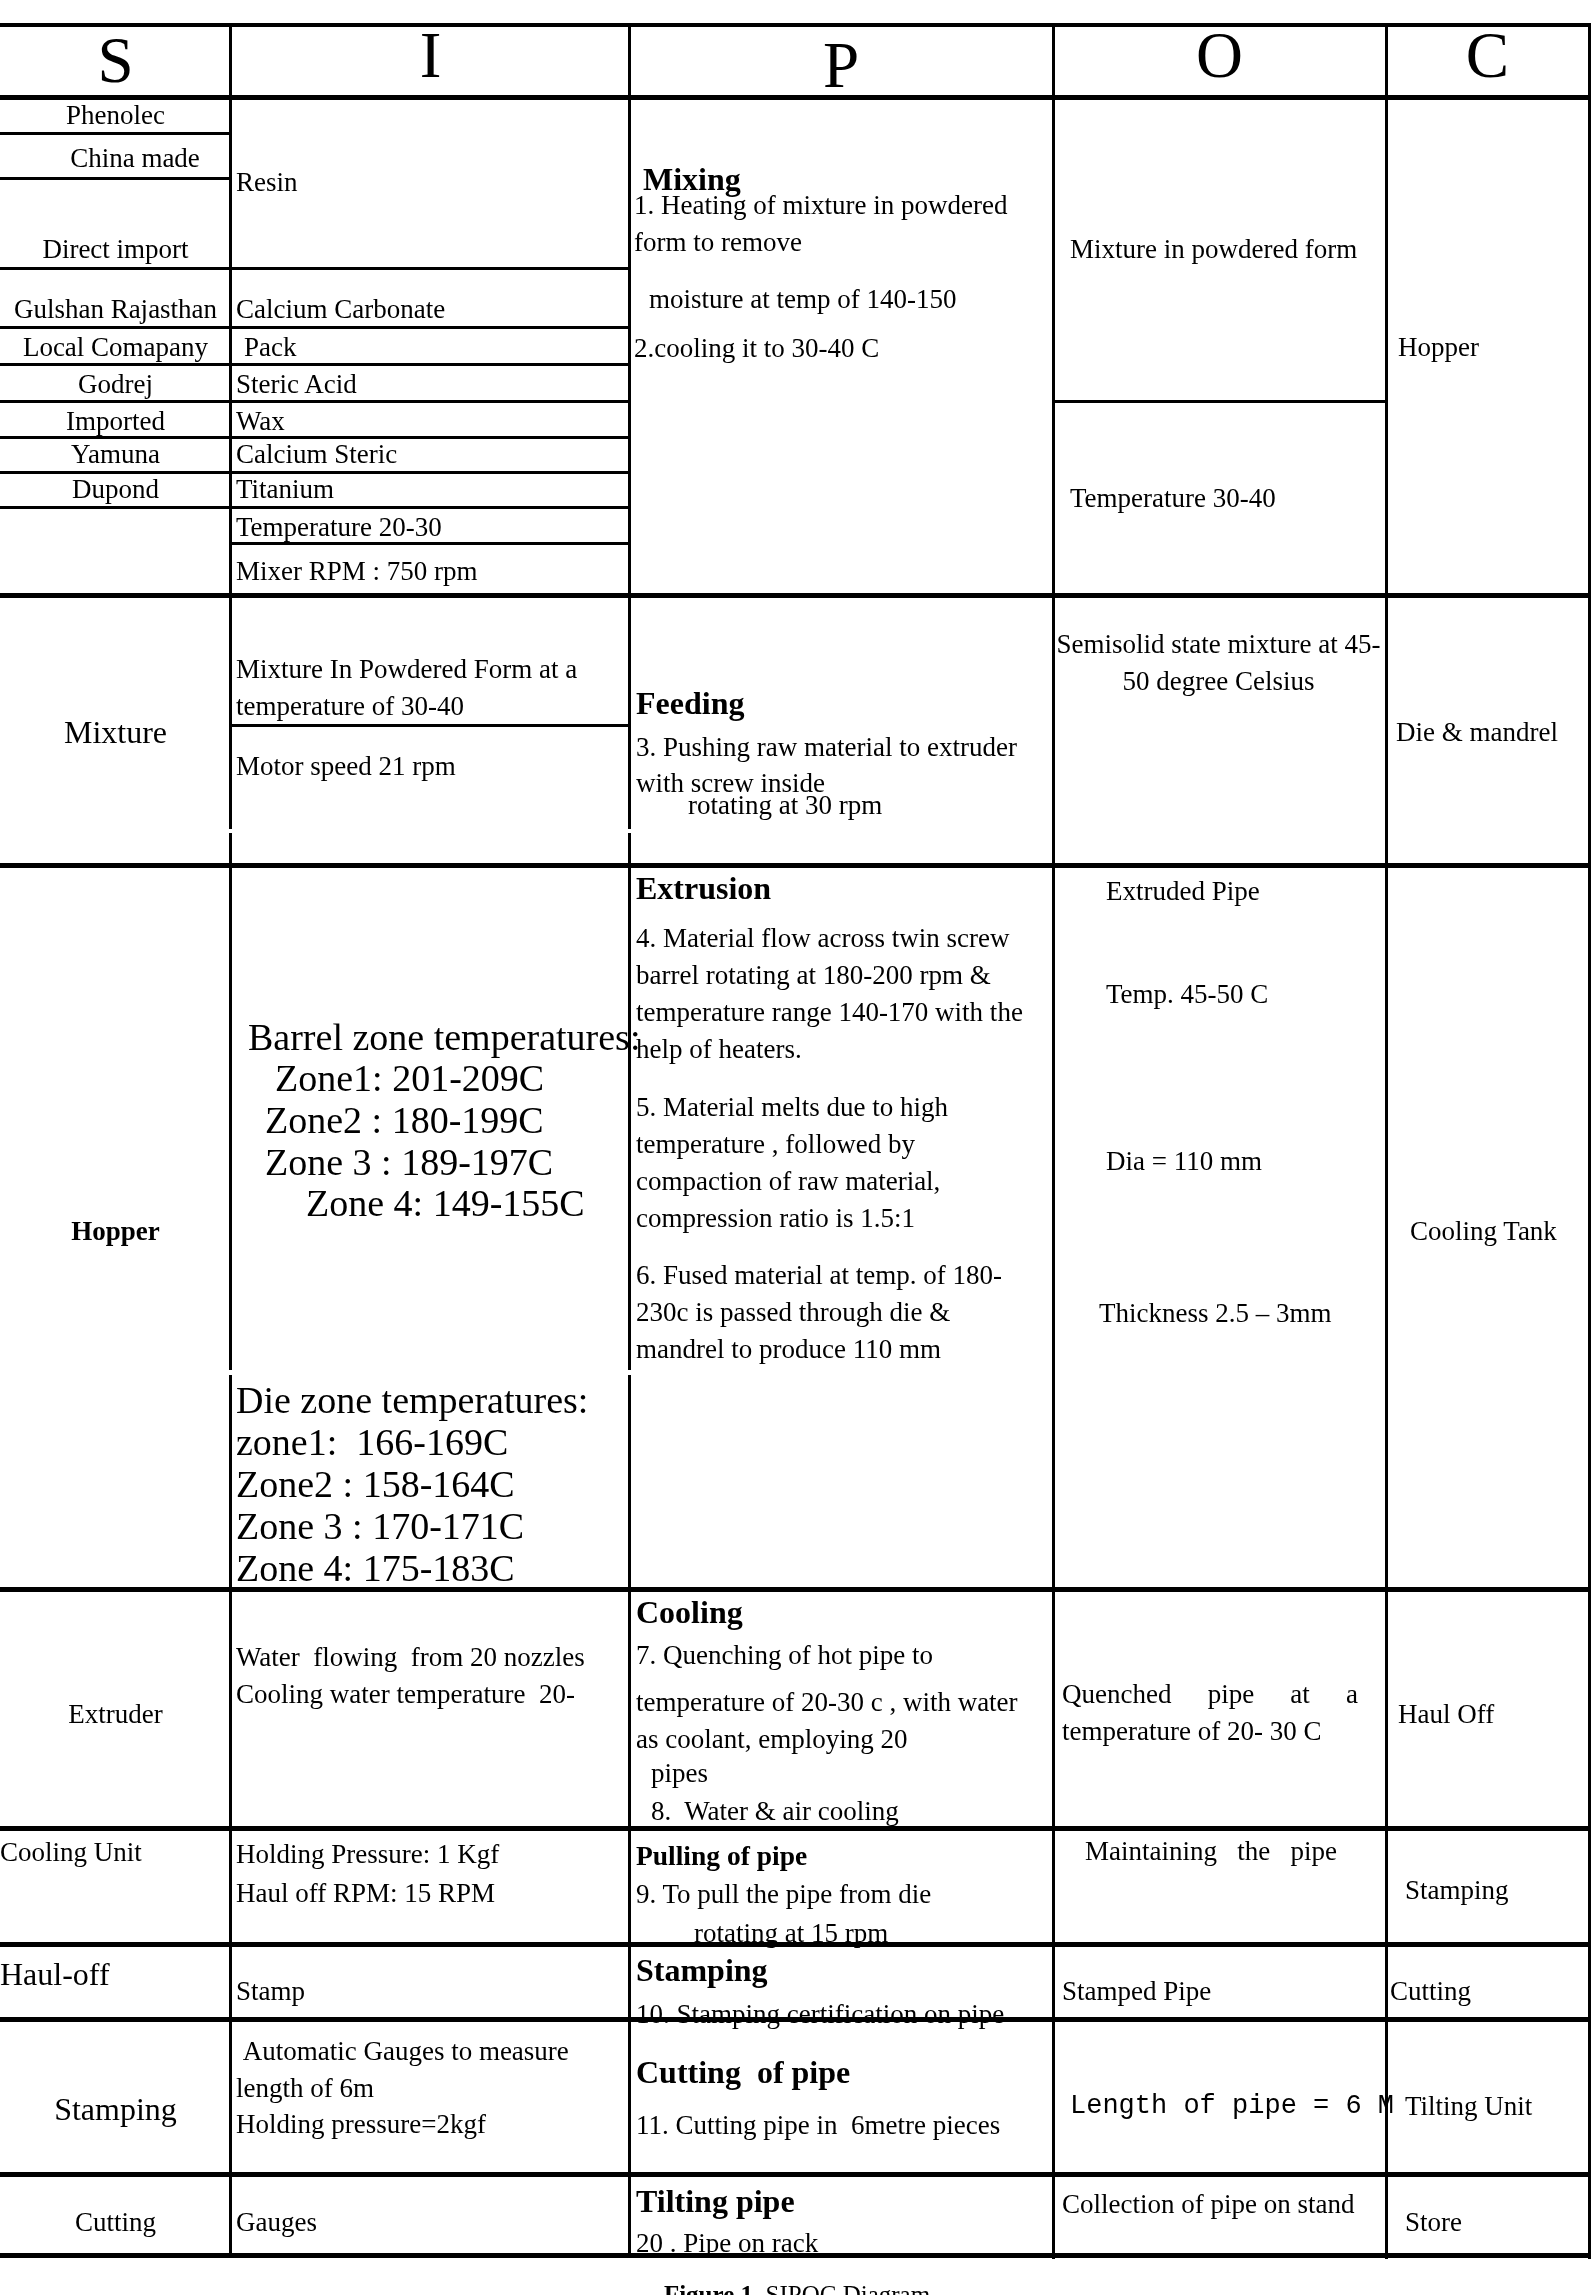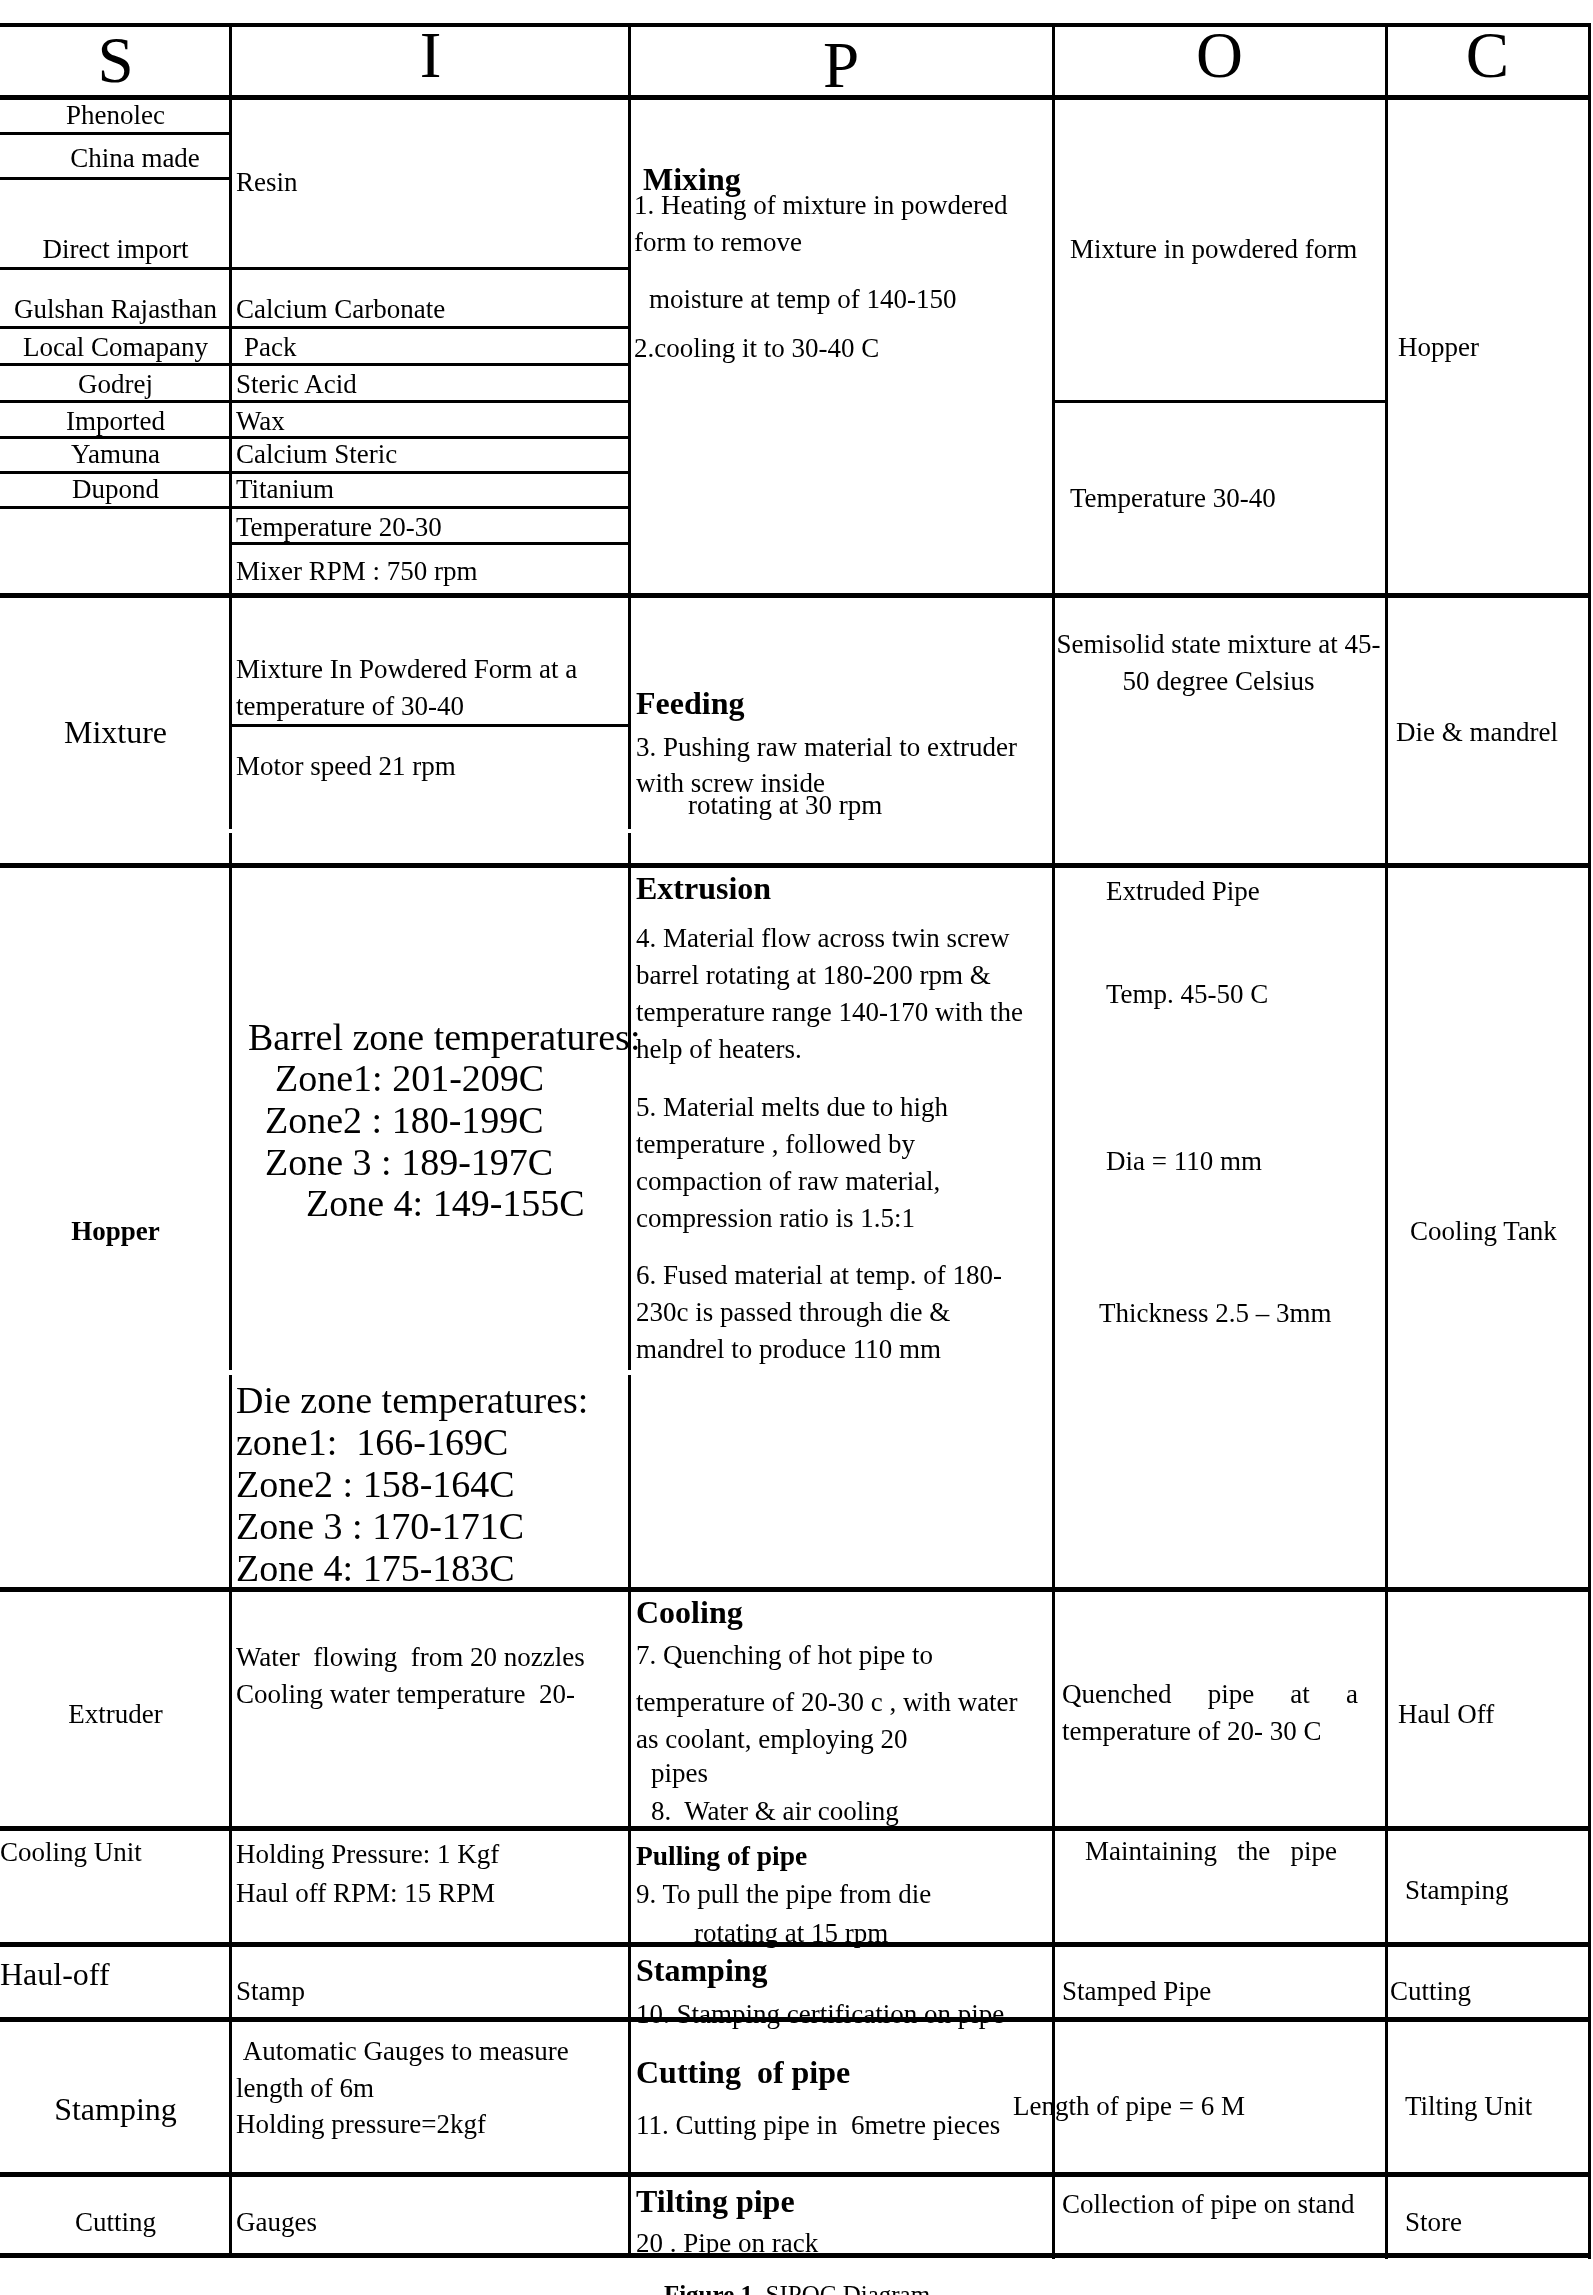--- a/index.html
+++ b/index.html
@@ -178,21 +178,21 @@
 </div>
 
 <div>
   <div class="t ctr big" style="left:0;width:231px;top:2088px;font-size:32px;">Stamping</div>
   <div class="tw" style="left:236px;top:2033px;width:366px;text-indent:6.7px;line-height:37px;">Automatic Gauges to measure length of 6m</div>
   <div class="t" style="left:236px;top:2106px;">Holding pressure=2kgf</div>
 
   <div class="t b" style="left:636px;top:2054px;white-space:pre;">Cutting  of pipe</div>
   <div class="t" style="left:636px;top:2107px;white-space:pre;">11. Cutting pipe in  6metre pieces</div>
 
-  <div class="t" style="left:1013px;top:2088px;">Length of pipe = 6 M</div>
+  <div class="t" style="left:1070px;top:2088px;font-family:Liberation Mono, monospace;">Length of pipe = 6 M</div>
   <div class="t" style="left:1405px;top:2088px;">Tilting Unit</div>
 </div>
 
 <div>
   <div class="t ctr" style="left:0;width:231px;top:2204px;">Cutting</div>
   <div class="t" style="left:236px;top:2204px;">Gauges</div>
   <div class="t b" style="left:636px;top:2183px;">Tilting pipe</div>
   <div class="t" style="left:636px;top:2225px;">20 . Pipe on rack</div>
   <div class="tw" style="left:1062px;top:2186px;width:300px;text-align:justify;text-align-last:left;">Collection of pipe on stand</div>
   <div class="t" style="left:1405px;top:2204px;">Store</div>

